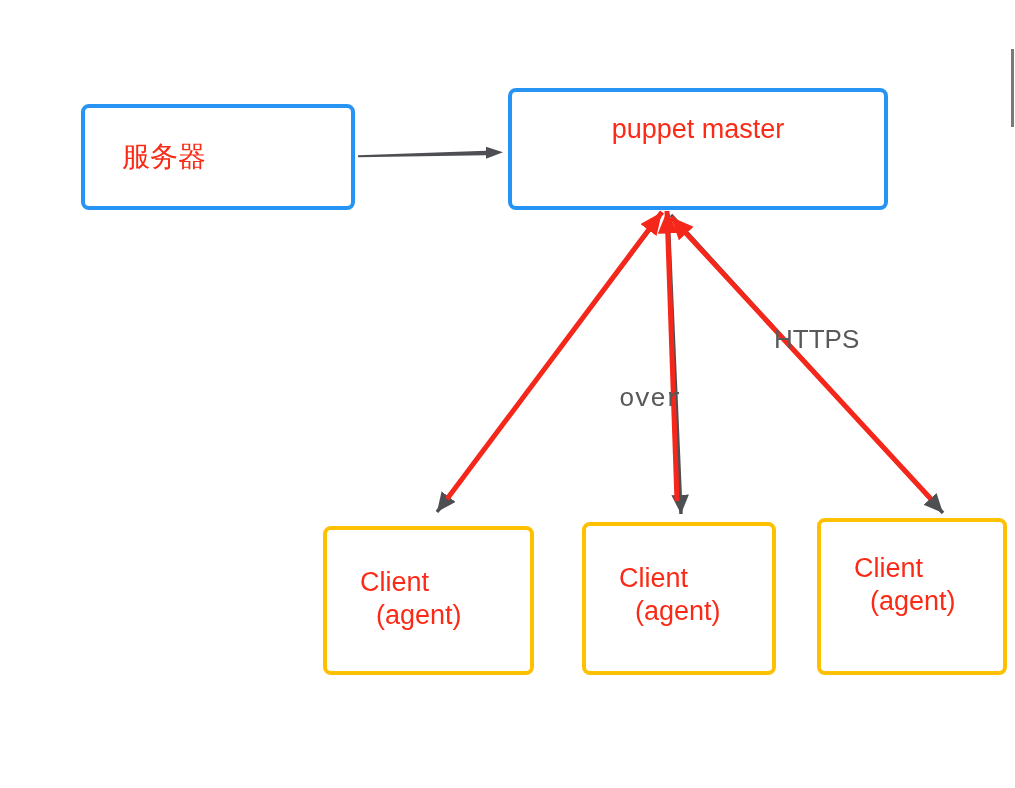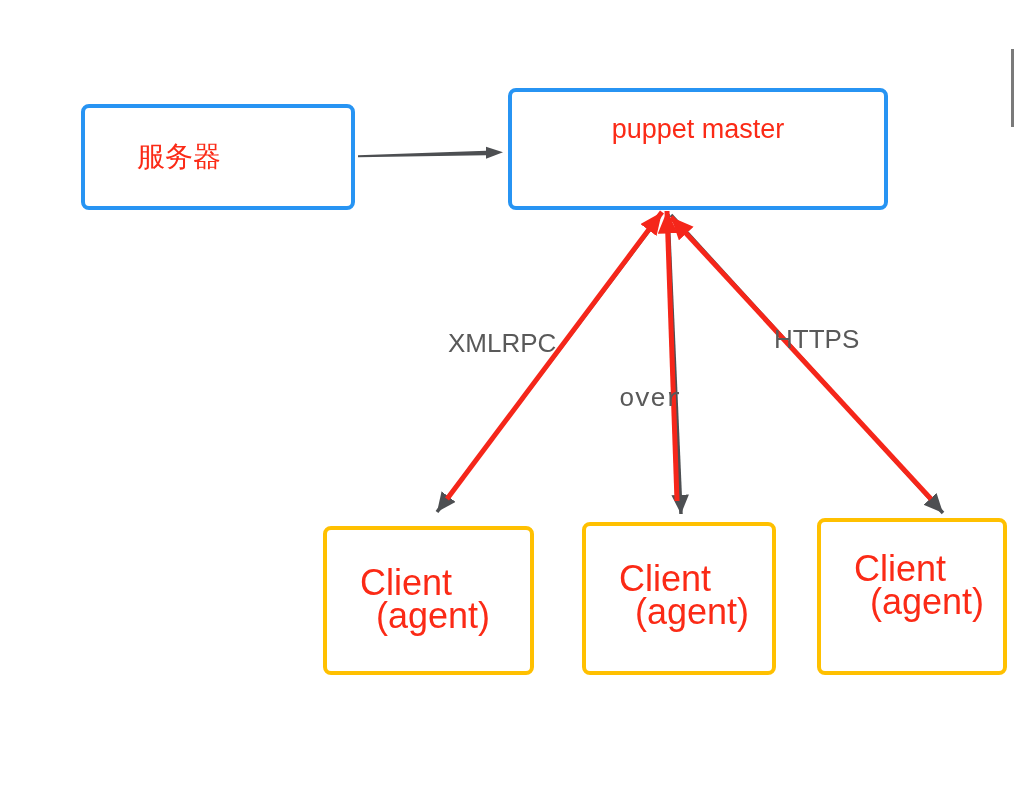--- a/index.html
+++ b/index.html
@@ -29,31 +29,31 @@
     background: transparent;
     z-index: 2;
   }
   .box-blue   { border-color: #2794f3; }
   .box-orange { border-color: #ffc000; }
   .red-text   { color: #fb2a16; }
 
   #server-box {
     left: 81px; top: 104px; width: 274px; height: 106px;
     display: flex; align-items: center;
-    padding-left: 52px;
+    padding-left: 37px;
     font-size: 28px;
   }
   #master-box {
     left: 508px; top: 88px; width: 380px; height: 122px;
     text-align: center;
     padding-top: 22px;
     font-size: 27px;
   }
   .client-box {
-    font-size: 36px;
+    font-size: 27px;
     line-height: 33px;
   }
   .client-box .client-inner {
     padding-top: 36px;
     padding-left: 33px;
   }
   .client-sub {
     padding-left: 16px;
   }
   #client-box-1 { left: 323px; top: 526px; width: 211px; height: 149px; }
@@ -128,19 +128,18 @@
     </div>
   </div>
 
   <div id="client-box-3" class="box box-orange client-box">
     <div class="client-inner">
       <div class="red-text">Client</div>
       <div class="red-text client-sub">(agent)</div>
     </div>
   </div>
 
-  <div id="label-xmlrpc" class="edge-label">XMLRPC</div>
   <div id="label-over" class="edge-label">over</div>
   <div id="label-https" class="edge-label">HTTPS</div>
 
   <div id="right-edge-artifact"></div>
 
 </div>
 
 </body></html>

